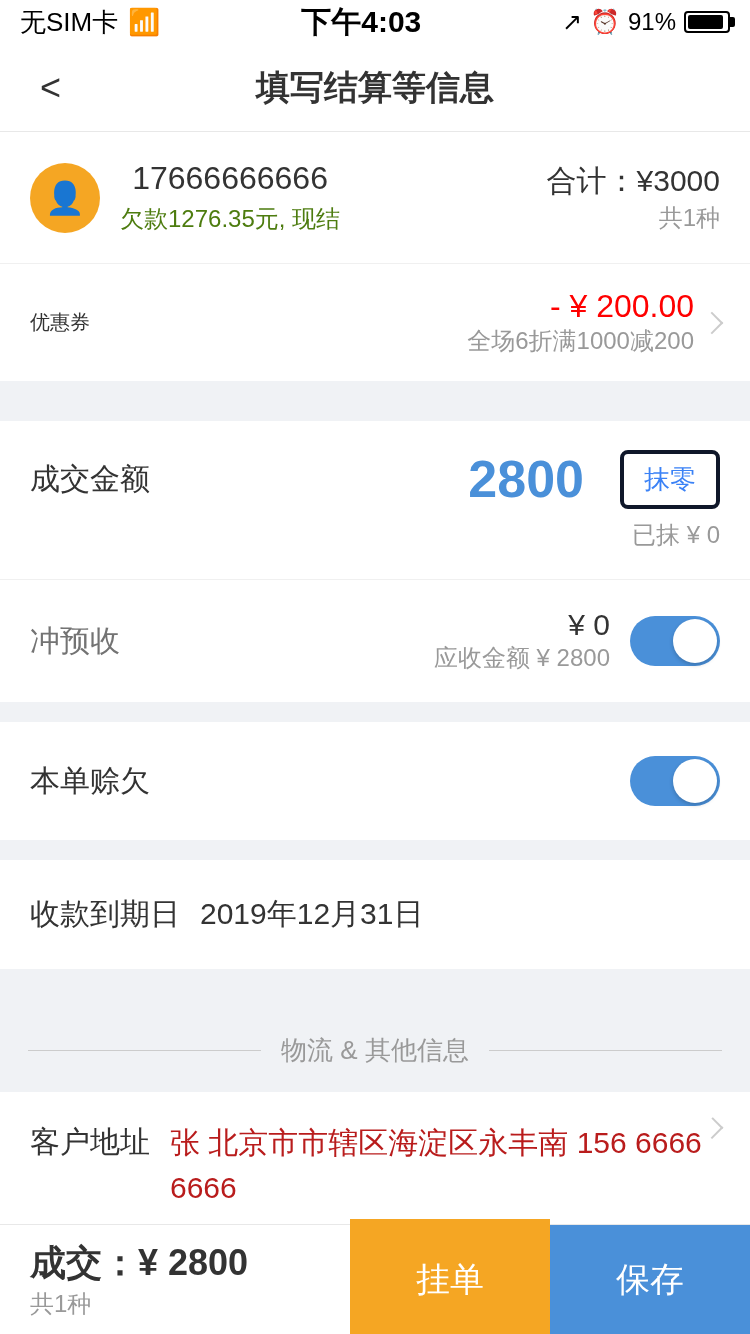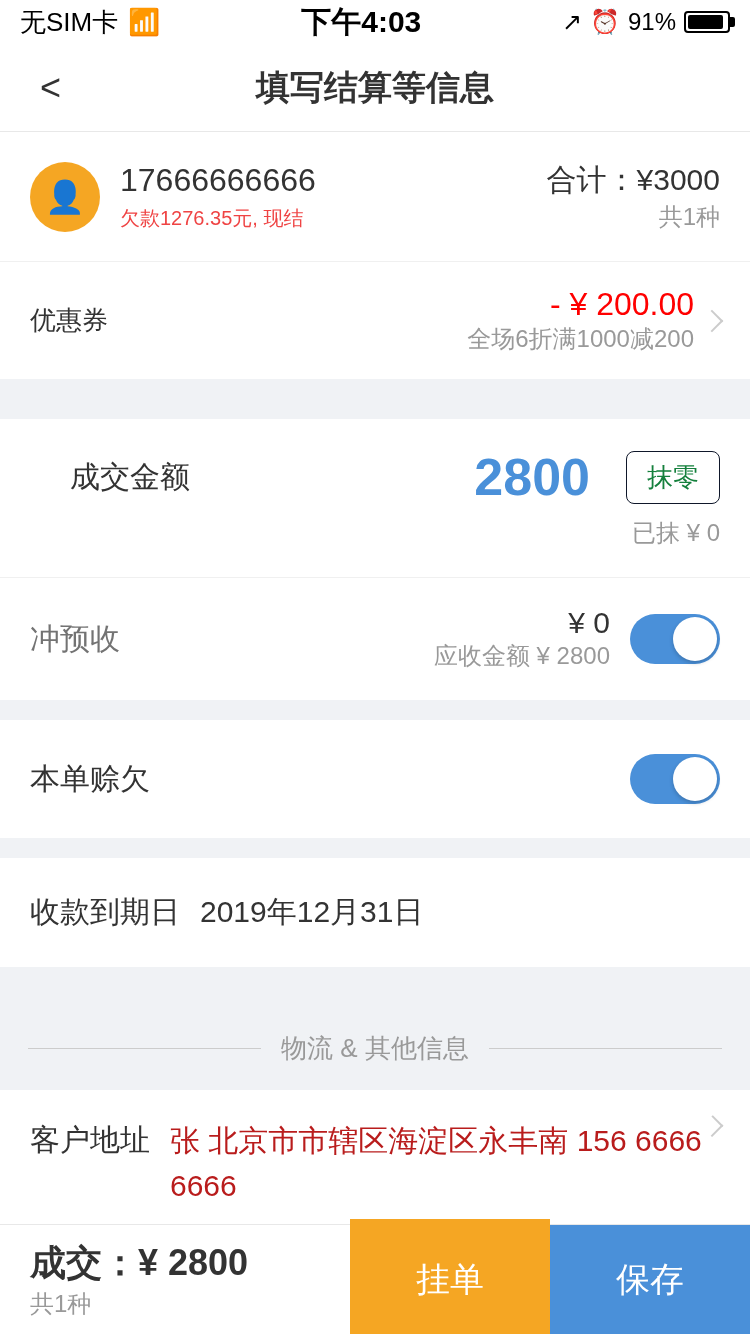--- a/index.html
+++ b/index.html
@@ -84,34 +84,34 @@
       justify-content: space-between;
     }
     .user-left { display: flex; align-items: center; gap: 20px; }
     .avatar {
       width: 70px; height: 70px; background: #f5a623; border-radius: 50%;
       display: flex; align-items: center; justify-content: center;
       font-size: 32px; color: #fff;
     }
     .user-info { display: flex; flex-direction: column; gap: 6px; }
     .user-phone { font-size: 32px; font-weight: 500; color: #333; text-align: center; }
-    .user-debt { font-size: 20px; color: #ef4444; }
+    .user-debt { font-size: 24px; color: #4d7c0f; }
     .user-right { text-align: right; }
     .user-total { font-size: 30px; color: #333; }
     .user-count { font-size: 24px; color: #999; }
 
     
     .coupon-row {
       padding: 24px 30px;
       display: flex;
       align-items: center;
       justify-content: space-between;
       border-top: 1px solid #f0f0f0;
     }
-    .coupon-label { font-size: 26px; color: #333; }
+    .coupon-label { font-size: 20px; color: #333; }
     .coupon-right { display: flex; align-items: center; gap: 10px; }
     .coupon-value { font-size: 30px; color: #333; text-align: right; }
     .coupon-discount { color: #f00; font-size: 32px; font-weight: 500; }
     .coupon-desc { font-size: 24px; color: #999; }
     .chevron-right {
       width: 16px; height: 16px; border-top: 2px solid #ccc; border-right: 2px solid #ccc;
       transform: rotate(45deg);
     }
 
     
@@ -120,28 +120,27 @@
     
     .amount-section {
       background: #fff;
       padding: 28px 30px;
     }
     .amount-row {
       display: flex;
       align-items: center;
       justify-content: space-between;
       margin-bottom: 10px;
-      margin-left: 40px;
     }
     .amount-label { font-size: 30px; color: #333; }
     .amount-right { display: flex; align-items: center; gap: 36px; }
     .amount-value { font-size: 52px; font-weight: 600; color: #4a90d9; }
     .round-btn {
-      border: 1px solid #0f172a; border-radius: 8px; padding: 8px 20px;
-      font-size: 26px; color: #15803d; background: #fff; cursor: pointer;
+      border: 4px solid #0f172a; border-radius: 8px; padding: 8px 20px;
+      font-size: 26px; color: #3b82f6; background: #fff; cursor: pointer;
     }
     .amount-sub { font-size: 24px; color: #999; text-align: right; }
 
     
     .precharge-section {
       background: #fff;
       padding: 28px 30px;
       border-top: 1px solid #f0f0f0;
     }
     .precharge-row {

